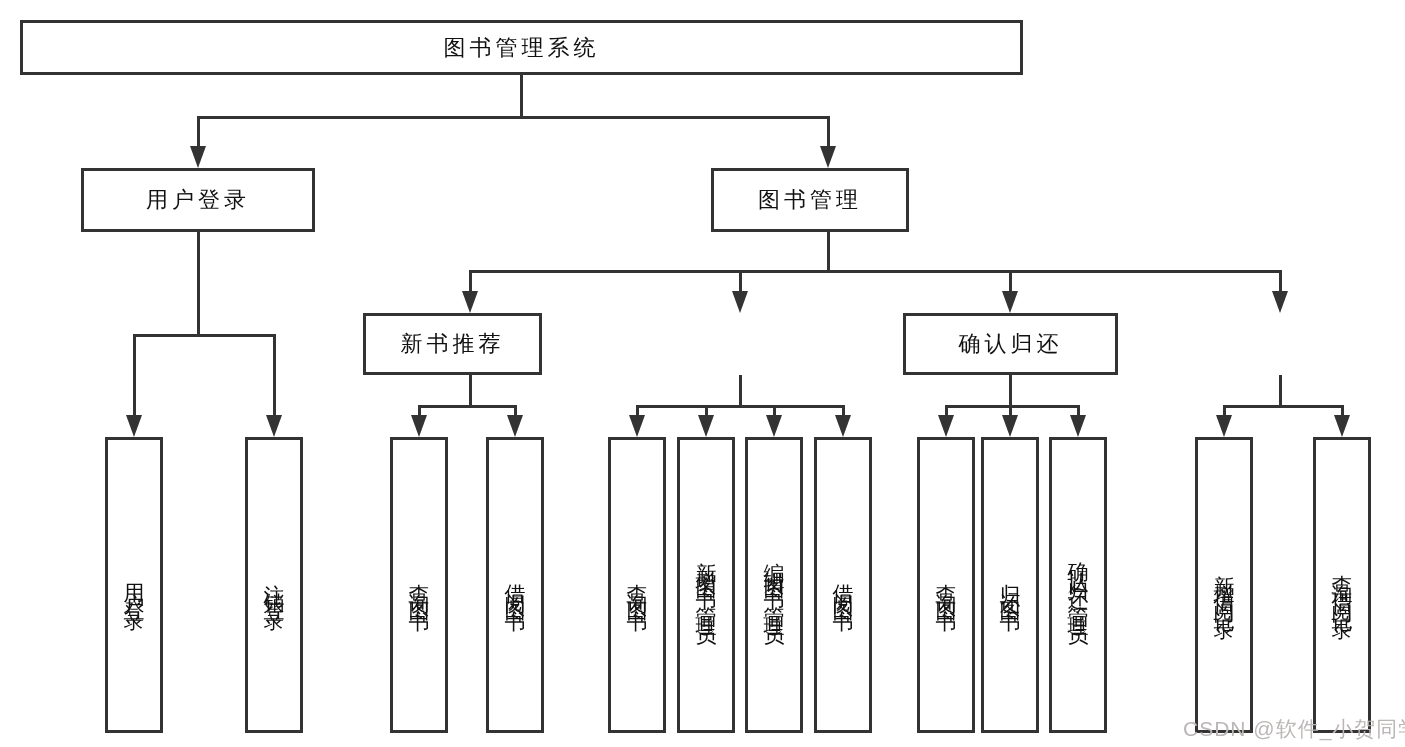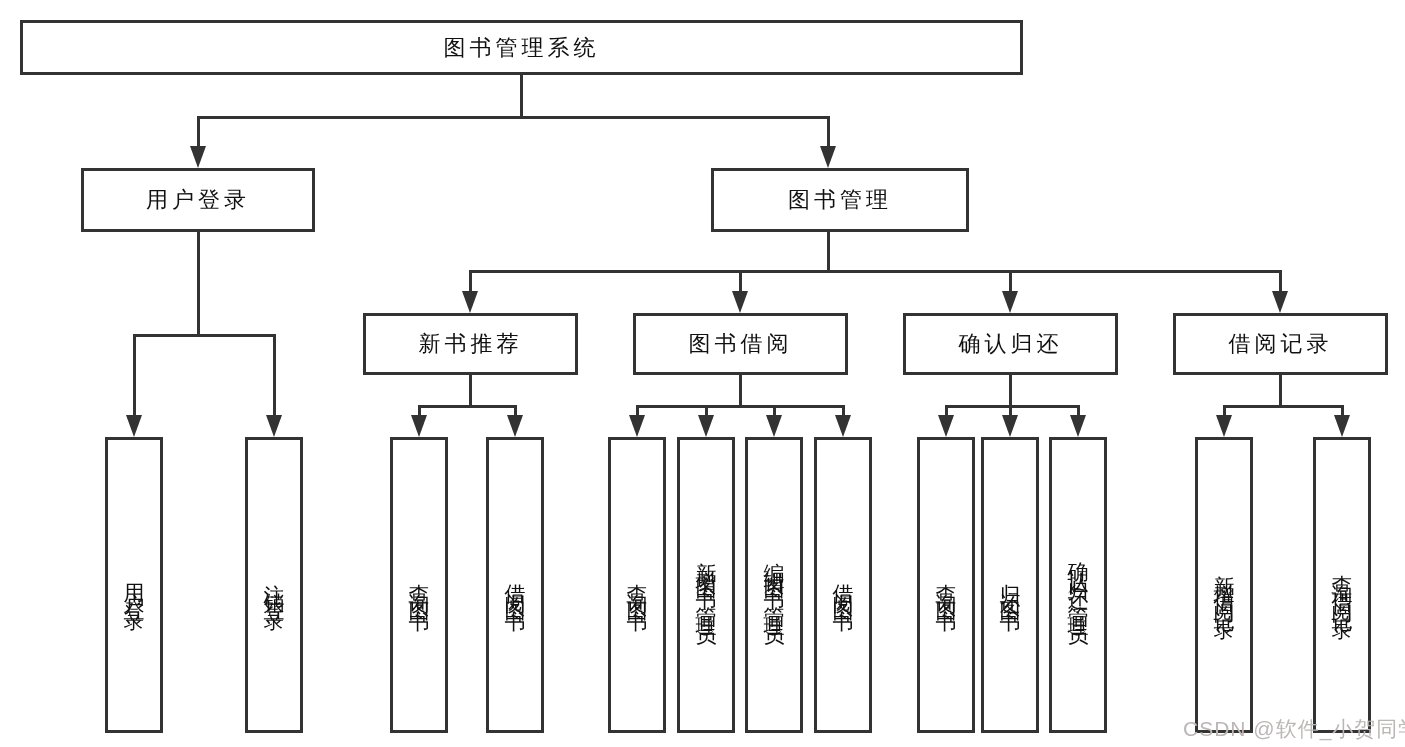--- a/index.html
+++ b/index.html
@@ -59,26 +59,24 @@
   }
 </style>
 </head>
 <body>
 
 <div class="canvas">
 
   <div class="box" style="left:20px;top:20px;width:1003px;height:55px">图书管理系统</div>
 
   <div class="box" style="left:81px;top:168px;width:234px;height:64px">用户登录</div>
-  <div class="box" style="left:711px;top:168px;width:258px;height:64px">图书管理</div>
+  <div class="box" style="left:711px;top:168px;width:198px;height:64px">图书管理</div>
 
-  <div class="box" style="left:363px;top:313px;width:215px;height:62px">新书推荐</div>
-  <div class="box" style="left:633px;top:313px;width:215px;height:62px">图书借阅</div>
+  <div class="box" style="left:363px;top:313px;width:179px;height:62px">新书推荐</div>
   <div class="box" style="left:903px;top:313px;width:215px;height:62px">确认归还</div>
-  <div class="box" style="left:1173px;top:313px;width:215px;height:62px">借阅记录</div>
 
   <div class="box vbox" style="left:105px">
     <span class="vtext">用户登录</span>
     </div>
   <div class="box vbox" style="left:245px">
     <span class="vtext">注销登录</span>
     </div>
   <div class="box vbox" style="left:390px">
     <span class="vtext">查询图书</span>
     </div>

